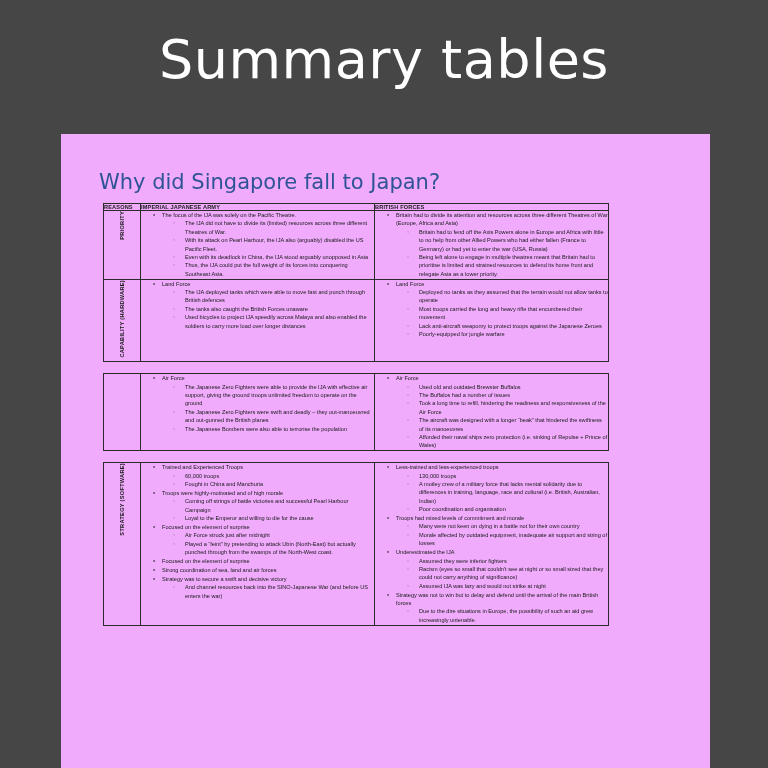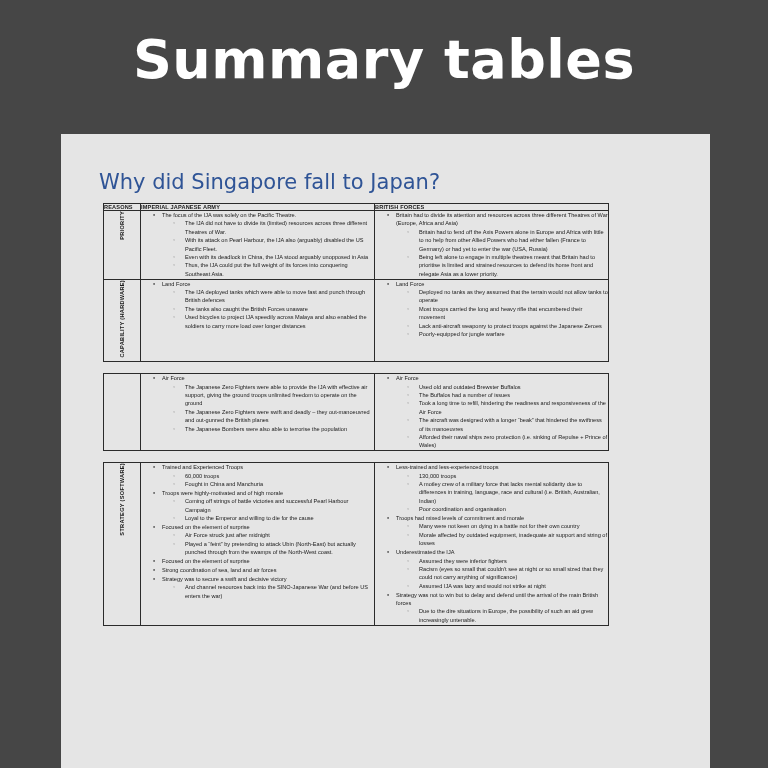--- a/index.html
+++ b/index.html
@@ -14,31 +14,31 @@
     overflow: hidden;
   }
   .slide-title {
     position: absolute;
     left: 0;
     top: 28px;
     width: 768px;
     text-align: center;
     color: #ffffff;
     font-size: 54px;
-    font-weight: 700;
+    font-weight: 400;
     letter-spacing: 0.5px;
     font-family: "DejaVu Sans", sans-serif;
   }
   .doc-panel {
     position: absolute;
     left: 61px;
     top: 134px;
     width: 649px;
     height: 634px;
-    background: #e5e5e5;
+    background: #f0abfc;
     overflow: hidden;
   }
   .doc-heading {
     position: absolute;
     left: 38px;
     top: 36px;
     color: #2f5496;
     font-size: 21px;
     font-weight: 400;
     font-family: "DejaVu Sans", sans-serif;

